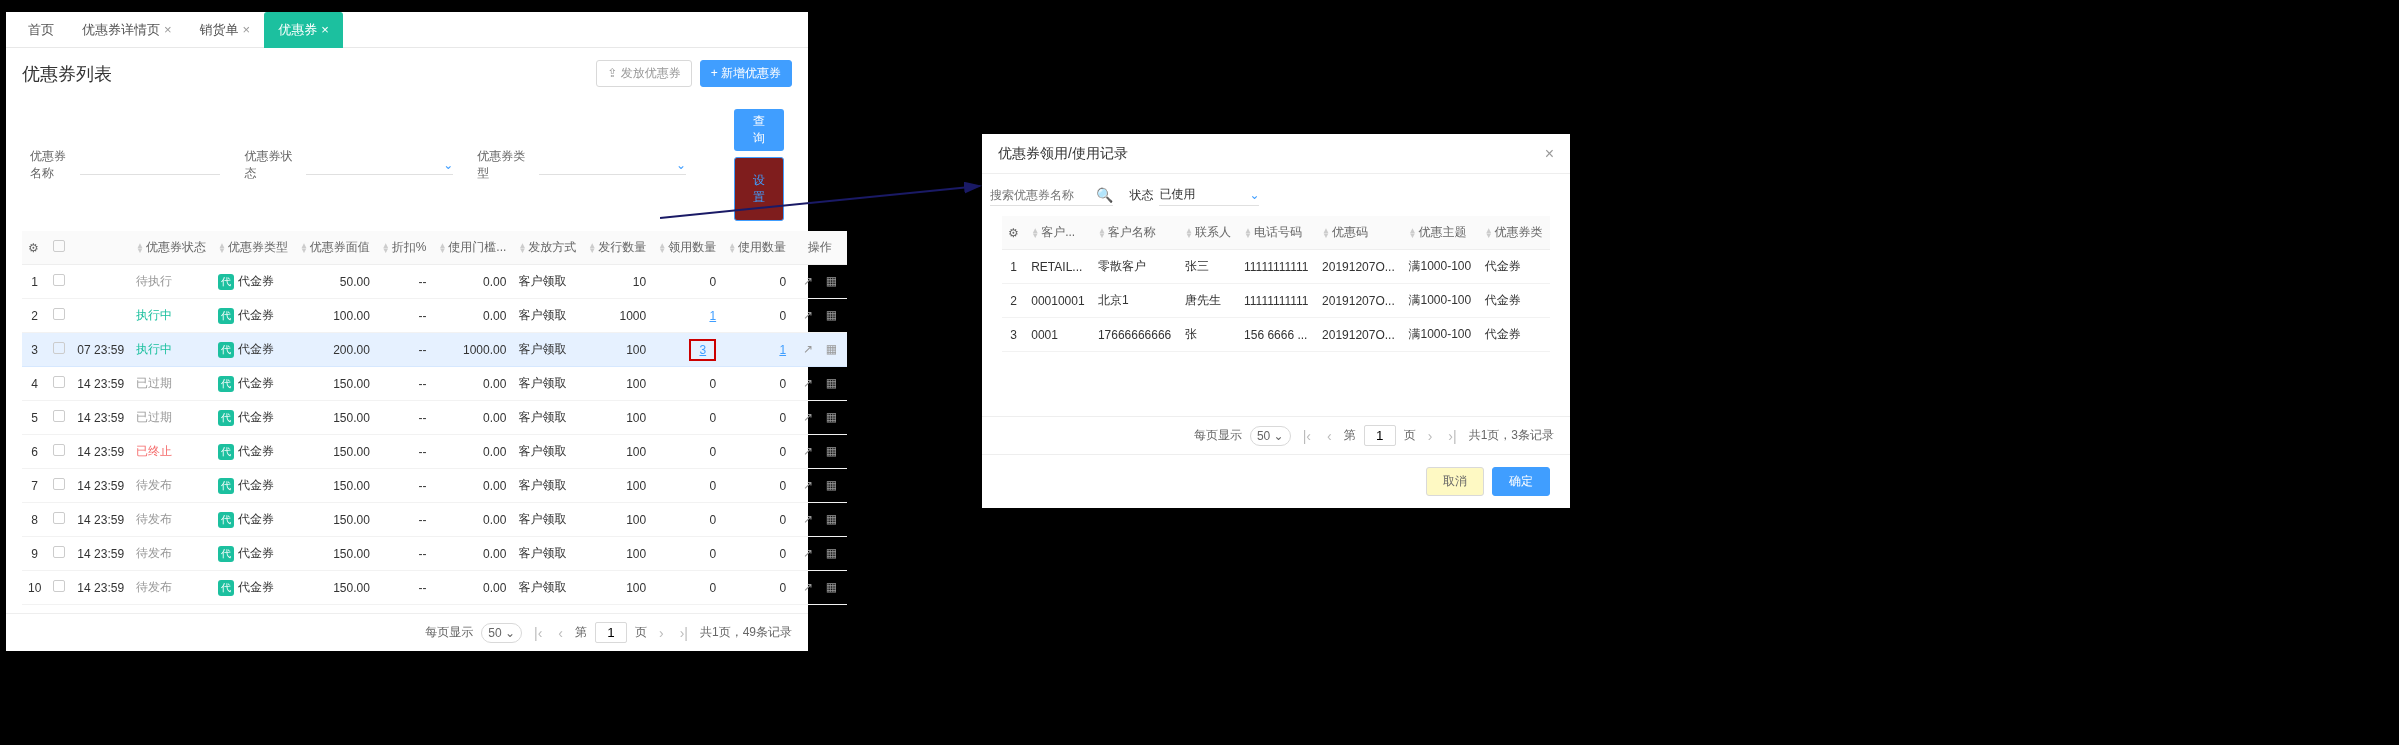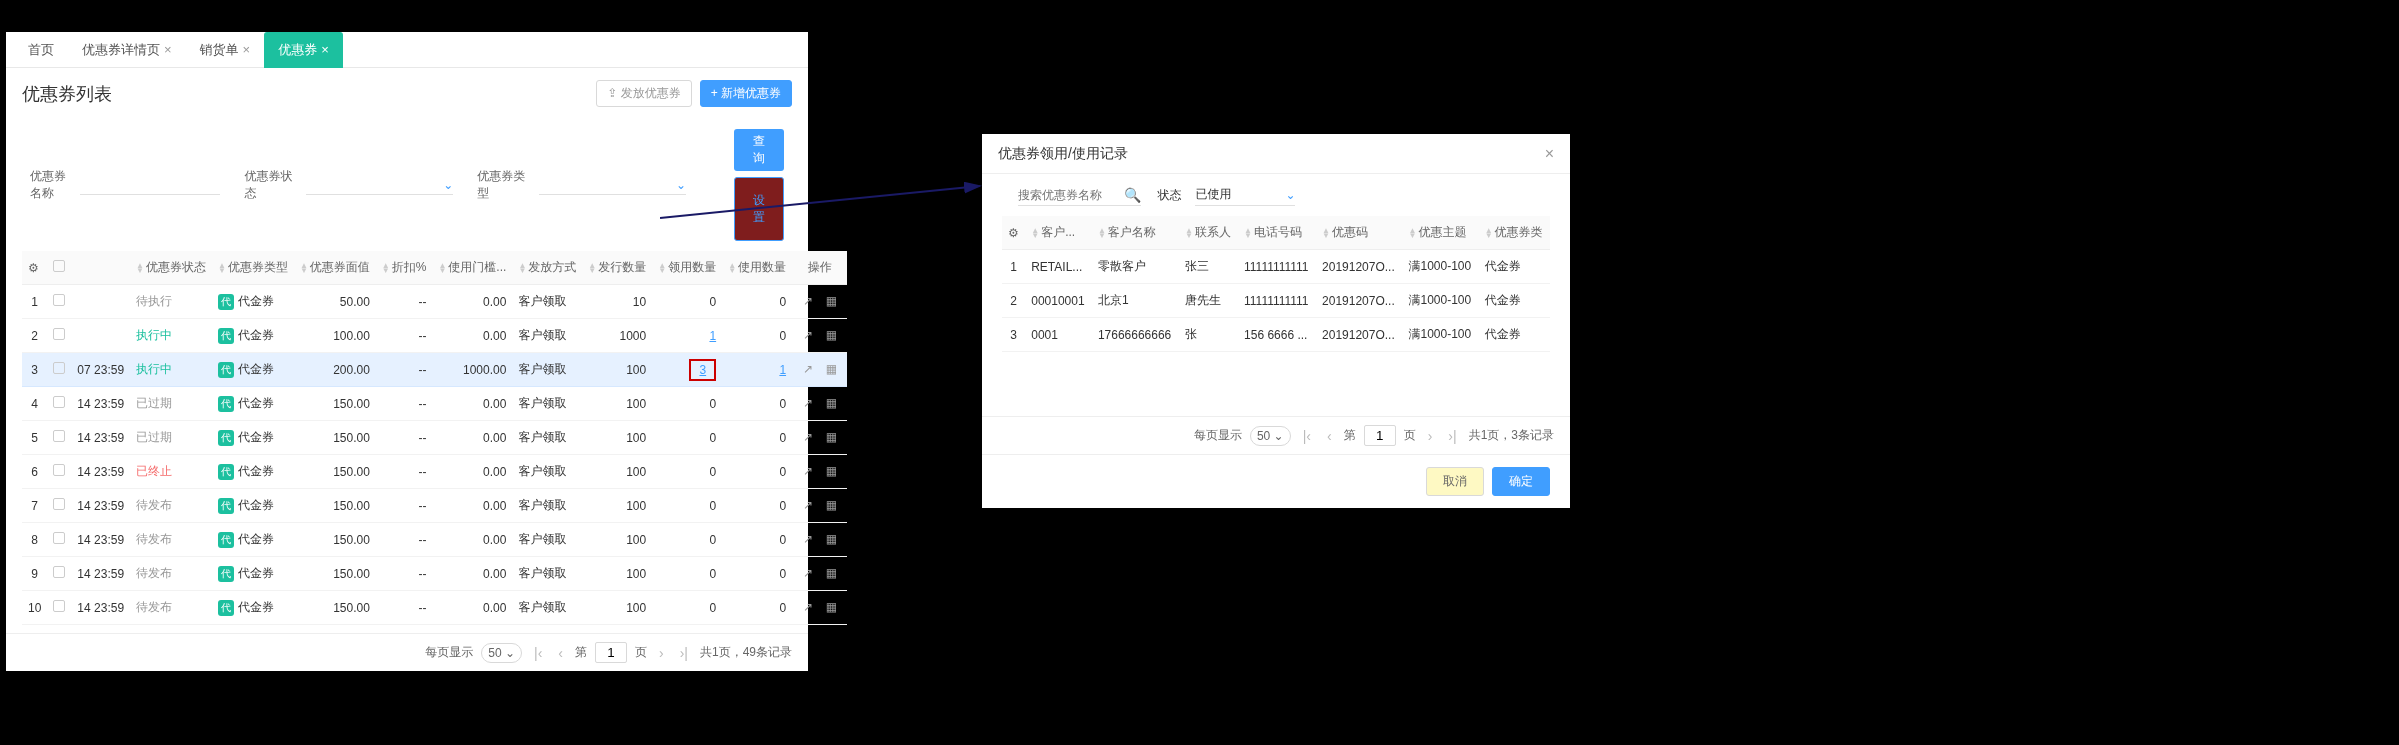--- a/index.html
+++ b/index.html
@@ -1,19 +1,19 @@
 <!DOCTYPE html>
 <html><head>
   <meta charset="utf-8">
   <style>
     * { box-sizing: border-box; margin: 0; padding: 0; }
     body { font-family: -apple-system, "PingFang SC", "Microsoft YaHei", sans-serif; font-size: 12px; background: #000; color: #333; position: relative; width: 2399px; height: 745px; }
 
     
-    .left-panel { position: absolute; left: 6px; top: 32px; width: 802px; background: #fff; }
+    .left-panel { position: absolute; left: 6px; top: 12px; width: 802px; background: #fff; }
 
     .tabs { display: flex; align-items: center; height: 36px; border-bottom: 1px solid #e8e8e8; padding: 0 8px; }
     .tab { padding: 0 14px; height: 36px; line-height: 36px; font-size: 13px; color: #555; cursor: pointer; position: relative; }
     .tab.closable::after { content: '×'; margin-left: 4px; color: #999; }
     .tab.active { background: #1cc09f; color: #fff; border-radius: 3px 3px 0 0; }
     .tab.active.closable::after { color: #fff; }
 
     .page-header { display: flex; justify-content: space-between; align-items: center; padding: 12px 16px; }
     .page-title { font-size: 18px; font-weight: 500; }
     .header-actions { display: flex; gap: 8px; align-items: center; }
@@ -51,25 +51,25 @@
     .pagination { display: flex; justify-content: flex-end; align-items: center; gap: 8px; padding: 8px 16px; border-top: 1px solid #eee; font-size: 12px; color: #666; }
     .page-select { border: 1px solid #d9d9d9; padding: 2px 6px; border-radius: 10px; }
     .page-input { width: 32px; border: 1px solid #d9d9d9; text-align: center; padding: 2px; border-radius: 2px; }
     .page-btn { color: #bbb; padding: 0 4px; cursor: pointer; font-size: 14px; }
 
     
     .right-panel { position: absolute; left: 982px; top: 134px; width: 588px; background: #fff; box-shadow: 0 2px 12px rgba(0,0,0,0.15); }
     .modal-header { display: flex; justify-content: space-between; align-items: center; height: 40px; padding: 0 16px; border-bottom: 1px solid #eee; }
     .modal-title { font-size: 14px; font-weight: 500; }
     .modal-close { font-size: 16px; color: #999; cursor: pointer; }
-    .modal-filter { display: flex; align-items: center; gap: 16px; padding: 10px 36px; }
+    .modal-filter { display: flex; align-items: center; gap: 16px; padding: 10px 8px; }
     .search-box { flex: 0 0 auto; display: flex; align-items: center; gap: 6px; border-bottom: 1px solid #e0e0e0; padding: 2px 0; }
     .search-box input { border: none; outline: none; font-size: 12px; width: 100px; color: #999; }
     .search-icon { color: #409eff; font-size: 14px; }
-    .state-item { display: flex; align-items: center; gap: 14px; }
+    .state-item { display: flex; align-items: center; gap: 6px; }
     .state-val { color: #333; display: inline-flex; align-items: center; justify-content: space-between; width: 100px; border-bottom: 1px solid #e0e0e0; padding: 2px 0; }
 
     .modal-table-wrap { padding: 0 20px; min-height: 200px; }
     .modal-table { width: 100%; border-collapse: collapse; font-size: 12px; }
     .modal-table thead th { background: #fafafa; padding: 8px 6px; text-align: left; color: #666; font-weight: normal; border-bottom: 1px solid #eee; white-space: nowrap; }
     .modal-table tbody td { padding: 8px 6px; border-bottom: 1px solid #f2f2f2; white-space: nowrap; }
     .modal-table tbody td.center { text-align: center; }
 
     .modal-footer { display: flex; justify-content: flex-end; align-items: center; gap: 8px; padding: 12px 20px; border-top: 1px solid #eee; }
     .btn-cancel { background: #fef9c3; border: 1px solid #d9d9d9; color: #666; padding: 5px 16px; border-radius: 3px; font-size: 12px; cursor: pointer; }

